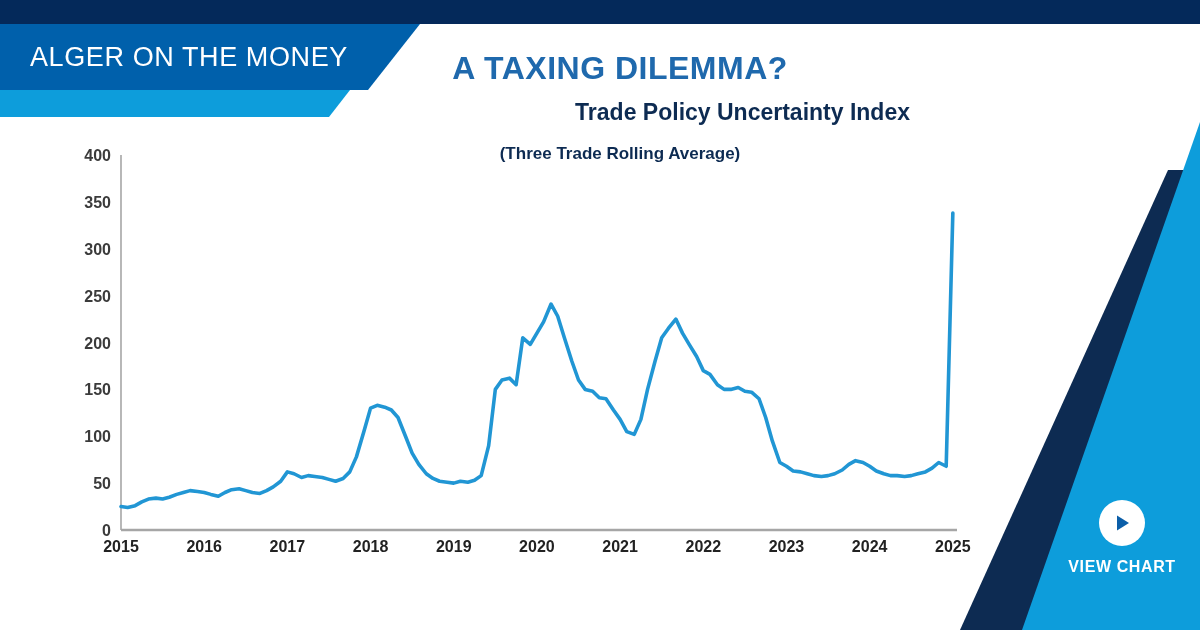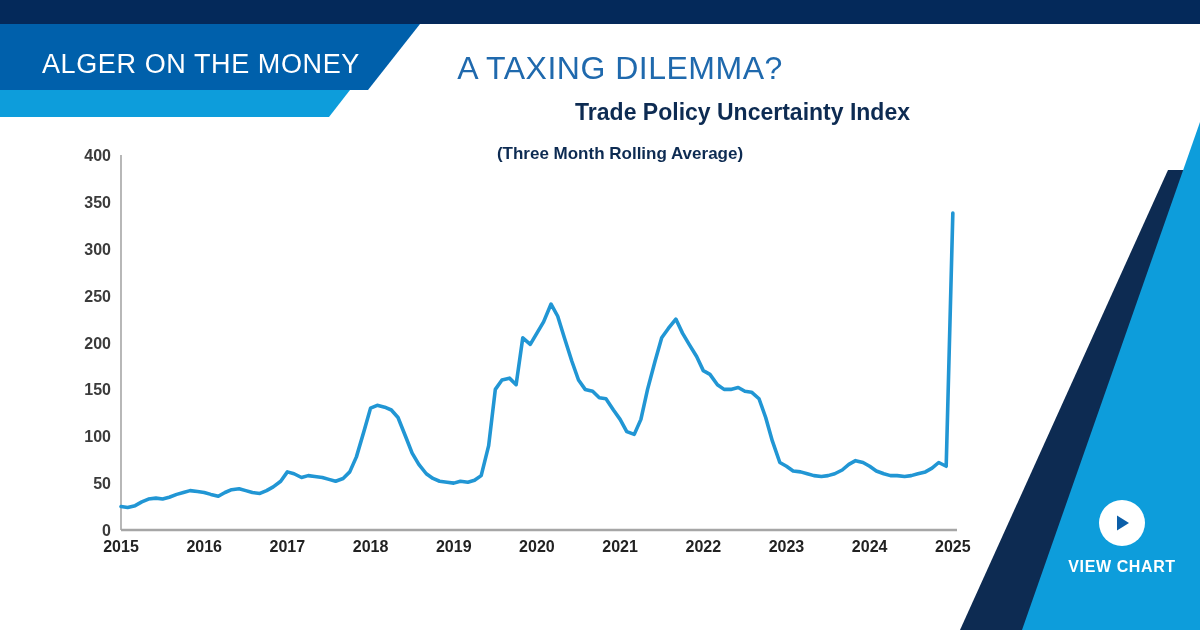--- a/index.html
+++ b/index.html
@@ -37,39 +37,38 @@
   }
   .band-light {
     position: absolute;
     left: 0; top: 90px;
     width: 350px; height: 27px;
     background: #0d9ddb;
     clip-path: polygon(0 0, 350px 0, 329px 27px, 0 27px);
   }
   .brand-label {
     position: absolute;
-    left: 42px; top: 38px;
+    left: 30px; top: 38px;
     width: 330px;
     font-size: 27px;
     letter-spacing: 0.6px;
     color: #ffffff;
     font-weight: 400;
     line-height: 38px;
     white-space: nowrap;
-    margin-top: 7px;
   }
 
   
   .headline {
     position: absolute;
     left: 330px; top: 50px;
     width: 580px;
     text-align: center;
     font-size: 32px;
-    font-weight: 400;
+    font-weight: 700;
     letter-spacing: 0.5px;
     color: #1f69ad;
     white-space: nowrap;
   }
   .subtitle {
     position: absolute;
     left: 330px; top: 99px;
     width: 580px;
     text-align: right;
     font-size: 23px;
@@ -147,21 +146,21 @@
 <div id="root">
 
   <div class="top-navy-bar"></div>
   <div class="band-mid"></div>
   <div class="band-light"></div>
 
   <div class="brand-label">ALGER ON THE MONEY</div>
 
   <div class="headline">A TAXING DILEMMA?</div>
   <div class="subtitle">Trade Policy Uncertainty Index</div>
-  <div class="sub-note">(Three Month Rolling Average)</div>
+  <div class="sub-note">(Three Trade Rolling Average)</div>
 
   <div class="chart-wrap">
     <svg class="chart-svg" id="chart" width="1000" height="600" viewBox="0 0 1000 600">
       <g id="y-ticks">
           <text class="ytick-text" x="111" y="536">0</text>
           <text class="ytick-text" x="111" y="489.125">50</text>
           <text class="ytick-text" x="111" y="442.25">100</text>
           <text class="ytick-text" x="111" y="395.375">150</text>
           <text class="ytick-text" x="111" y="348.5">200</text>
           <text class="ytick-text" x="111" y="301.625">250</text>

